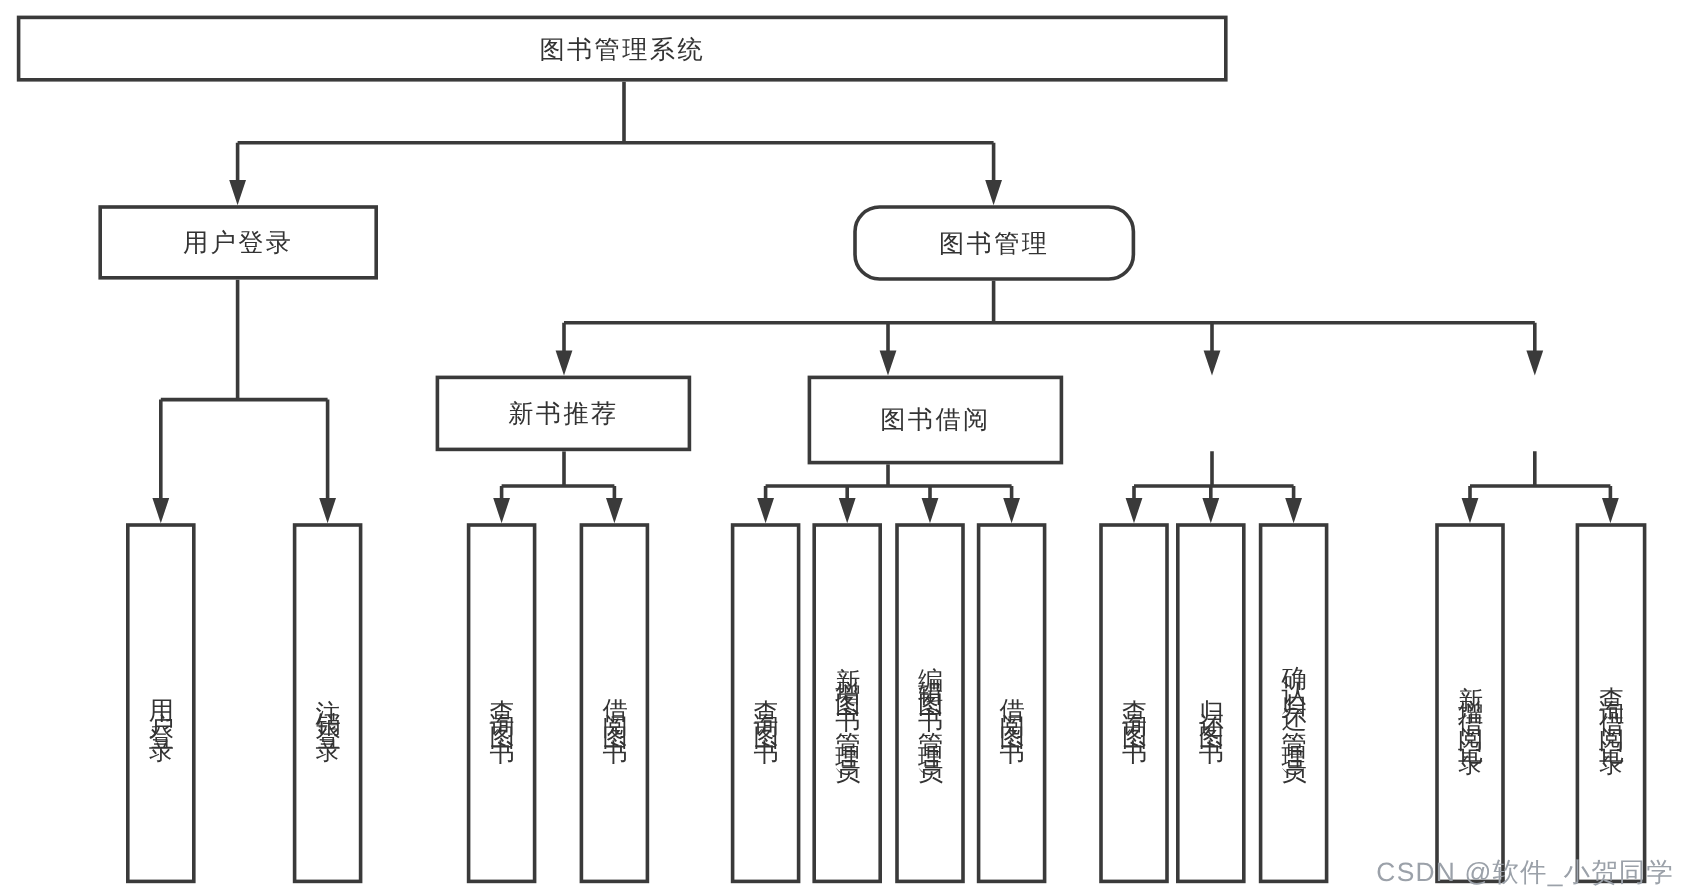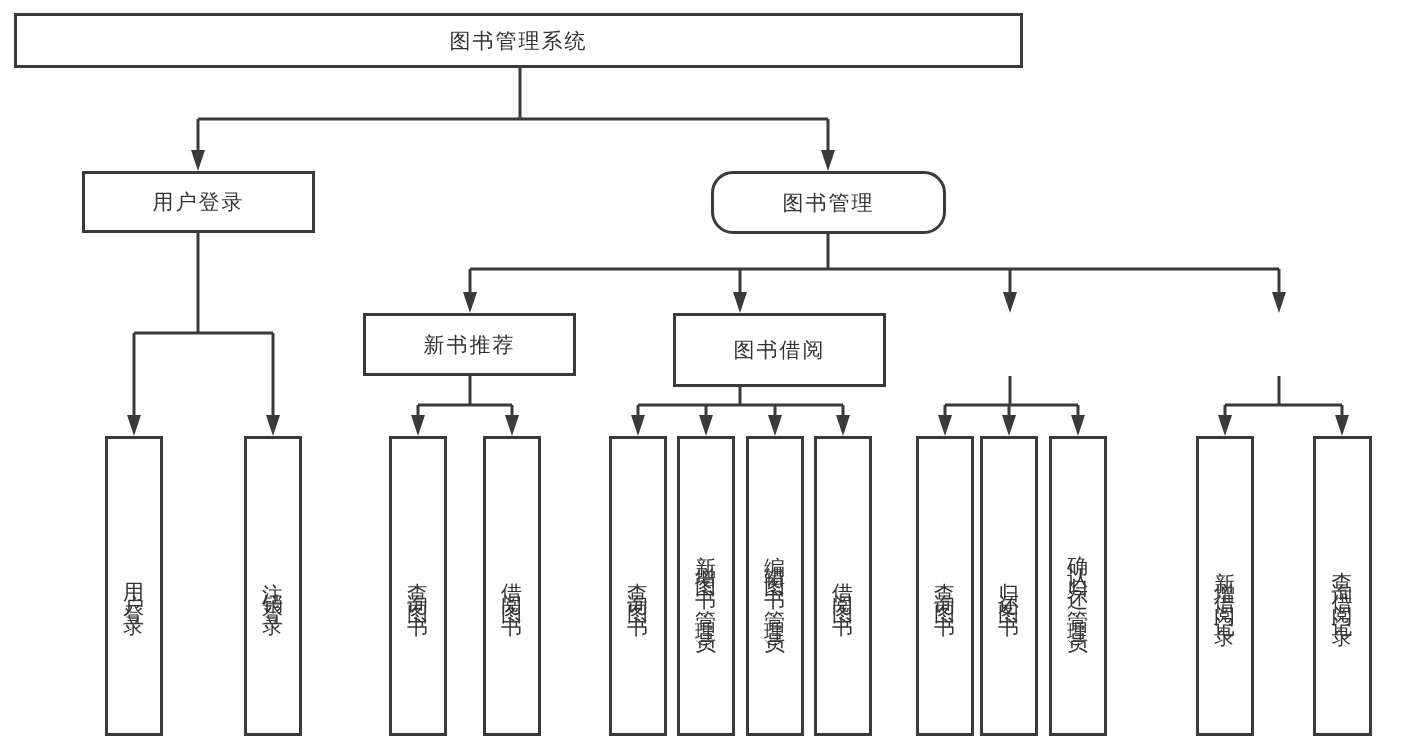--- a/index.html
+++ b/index.html
@@ -102,13 +102,14 @@
   <div class="node vnode" style="left:746px;top:436px;width:58px;height:300px;">编辑图书（管理员）</div>
   <div class="node vnode" style="left:814px;top:436px;width:58px;height:300px;">借阅图书</div>
 
   <div class="node vnode" style="left:916px;top:436px;width:58px;height:300px;">查询图书</div>
   <div class="node vnode" style="left:980px;top:436px;width:58px;height:300px;">归还图书</div>
   <div class="node vnode" style="left:1049px;top:436px;width:58px;height:300px;">确认归还（管理员）</div>
 
   <div class="node vnode" style="left:1196px;top:436px;width:58px;height:300px;">新增借阅记录</div>
   <div class="node vnode" style="left:1313px;top:436px;width:59px;height:300px;">查询借阅记录</div>
 
+  <div class="watermark">CSDN @软件_小贺同学</div>
 </div>
 
 </body></html>

